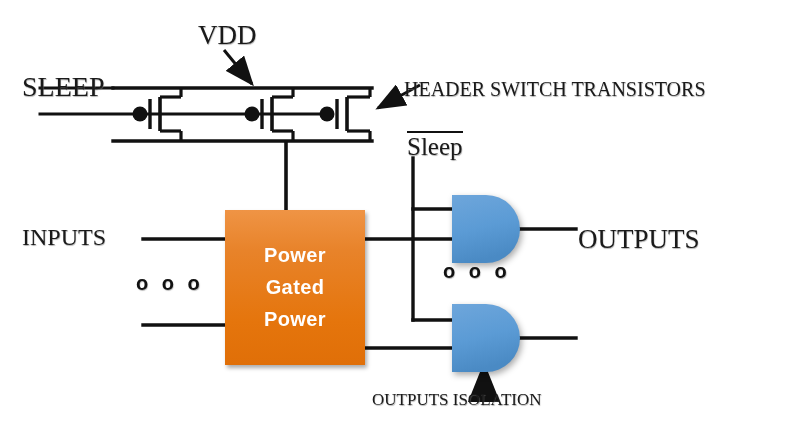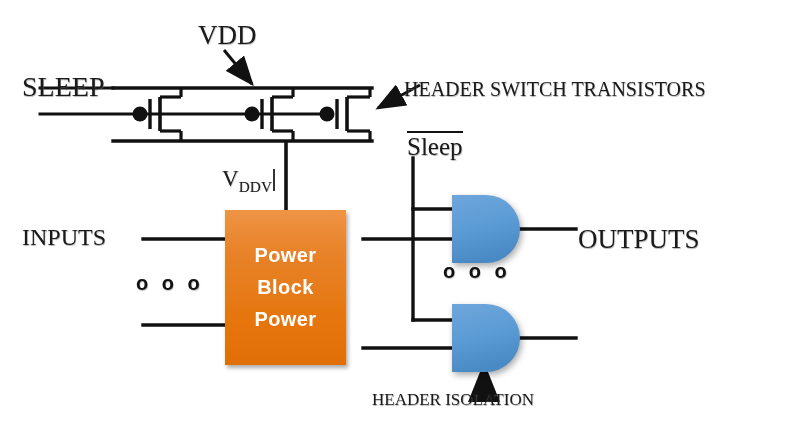--- a/index.html
+++ b/index.html
@@ -65,21 +65,21 @@
     white-space: nowrap;
     text-shadow: 0.6px 0.6px 0.8px rgba(120,120,120,0.5);
   }
   .ellipsis-inputs  { left: 136px; top: 272px; }
   .ellipsis-outputs { left: 443px; top: 260px; }
 
   .pg-block {
     position: absolute;
     left: 225px;
     top: 210px;
-    width: 121px;
+    width: 140px;
     height: 155px;
     background: linear-gradient(180deg, #ef9445 0%, #e8832a 26%, #e5750c 72%, #e06f08 100%);
     box-shadow: 2px 3px 4px rgba(0,0,0,0.33);
     display: flex;
     flex-direction: column;
     align-items: center;
     justify-content: center;
     gap: 9px;
   }
   .pg-block span {
@@ -181,48 +181,45 @@
 
     <line x1="224" y1="50" x2="252" y2="84" stroke="#111" stroke-width="3" marker-end="url(#arrowhead)"></line>
 
     <line x1="420" y1="85" x2="378" y2="108" stroke="#111" stroke-width="3" marker-end="url(#arrowhead)"></line>
 
     <line x1="484" y1="388" x2="484" y2="366" stroke="#111" stroke-width="4" marker-end="url(#arrowhead)"></line>
   </svg>
 
   <div class="pg-block">
     <span>Power</span>
-    <span>Block</span>
+    <span>Gated</span>
     <span>Power</span>
   </div>
 
   <div class="and-gate and-top">
     <svg viewBox="0 0 72 72">
       <path d="M 2 2 L 36 2 A 34 34 0 0 1 36 70 L 2 70 Z" fill="url(#blueGrad)"></path>
     </svg>
   </div>
 
   <div class="and-gate and-bottom">
     <svg viewBox="0 0 72 72">
       <path d="M 2 2 L 36 2 A 34 34 0 0 1 36 70 L 2 70 Z" fill="url(#blueGrad)"></path>
     </svg>
   </div>
 
   <div class="lbl lbl-sleep">SLEEP</div>
   <div class="lbl lbl-header">HEADER SWITCH TRANSISTORS</div>
   <div class="lbl lbl-vdd">VDD</div>
   <div class="lbl lbl-inputs">INPUTS</div>
   <div class="lbl lbl-outputs">OUTPUTS</div>
-  <div class="lbl lbl-isolation">HEADER ISOLATION</div>
+  <div class="lbl lbl-isolation">OUTPUTS ISOLATION</div>
 
   <div class="lbl lbl-sleepbar">
     <span class="bar"></span>
     <span>Sleep</span>
   </div>
 
-  <div class="lbl lbl-vddv">
-    <span>V</span><sub>DDV</sub><span class="caret"></span>
-  </div>
 
   <div class="ellipsis ellipsis-inputs">o o o</div>
   <div class="ellipsis ellipsis-outputs">o o o</div>
 
 </div>
 
 </body></html>

